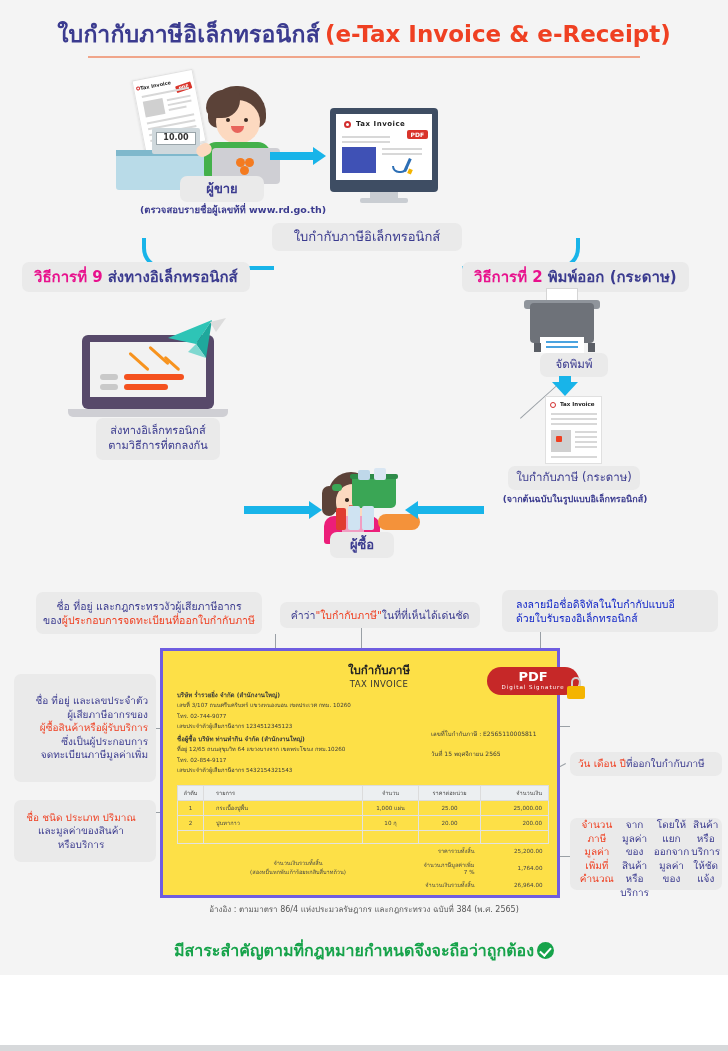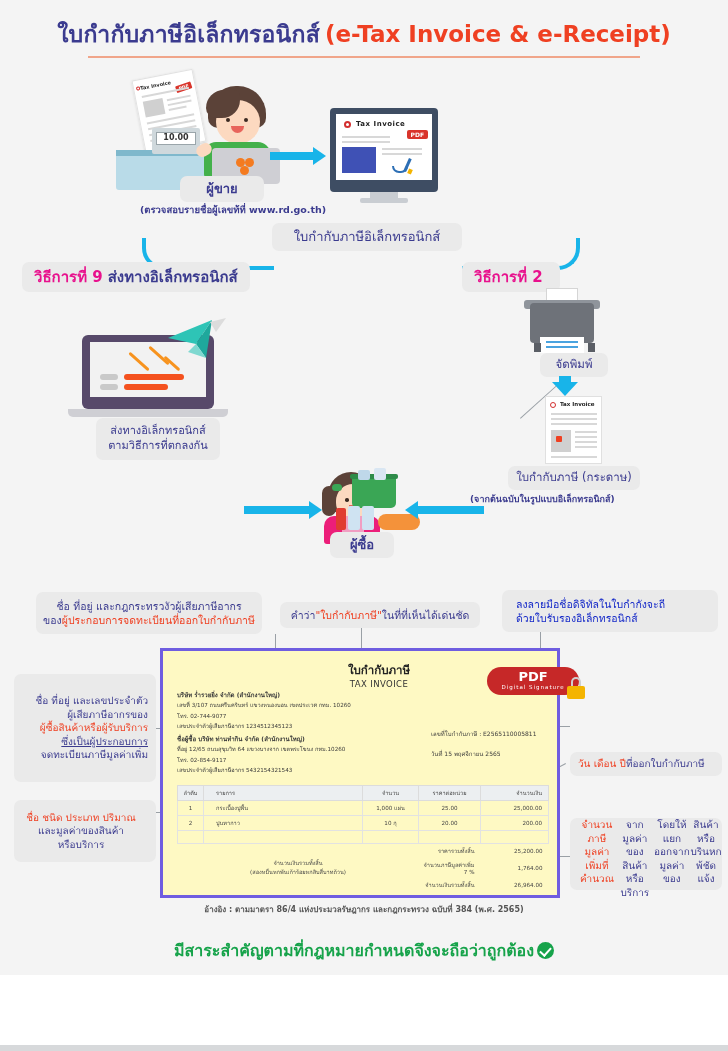--- a/index.html
+++ b/index.html
@@ -94,21 +94,21 @@
   .pr-out{position:absolute;left:540px;top:337px;width:44px;height:16px;background:#fff;}
   .pr-foot{position:absolute;background:#5a5e65;width:7px;height:9px;}
 
   
   .paper{position:absolute;left:545px;top:396px;width:57px;height:68px;background:#fff;border:1px solid #e0e0e0;}
 
   
   .basket{position:absolute;background:#3aa655;}
 
   
-  .invoice{position:absolute;left:160px;top:648px;width:400px;height:250px;background:#fef9c3;
+  .invoice{position:absolute;left:160px;top:648px;width:400px;height:250px;background:#fde047;
      border-left:3px solid #6f5de0;border-right:3px solid #6f5de0;
      border-top:3px solid #6f5de0;border-bottom:3px solid #6f5de0;padding-left:38px;}
   .inv-title{text-align:center;padding-top:10px;font-size:11.5px;color:#222;font-weight:bold;}
   .inv-sub{text-align:center;font-size:8.5px;color:#333;letter-spacing:.4px;}
   .pdf-badge{position:absolute;right:-22px;top:16px;width:92px;height:28px;background:#c62828;
      border-radius:14px;display:flex;align-items:center;justify-content:center;flex-direction:column;}
   .pdf-badge .b1{color:#fff;font-size:13px;font-weight:bold;line-height:1;}
   .pdf-badge .b2{color:#fff;font-size:5.5px;letter-spacing:1px;line-height:1.6;}
   .lock{position:absolute;right:-6px;top:10px;width:18px;height:22px;}
   .lock .body{position:absolute;bottom:0;width:18px;height:13px;background:#f4b400;border-radius:2px;}
@@ -125,21 +125,21 @@
   table.items td{border:1px solid #e2e2e2;font-size:5.6px;color:#444;padding:3px 3px;height:13px;}
   .c-no{width:26px;text-align:center;}
   .c-desc{text-align:left;padding-left:12px !important;}
   .c-qty{width:56px;text-align:center;}
   .c-unit{width:62px;text-align:center;}
   .c-amt{width:68px;text-align:right;padding-right:6px !important;}
   .sum-lbl{text-align:right;padding-right:6px !important;font-size:5.6px;}
   .words{text-align:center;font-size:5.6px;color:#444;line-height:1.7;}
   .no-b{border:none !important;}
 
-  .ref{position:absolute;left:0;top:903px;width:728px;text-align:center;font-size:8px;color:#555;font-weight:bold;}
+  .ref{position:absolute;left:0;top:903px;width:728px;text-align:center;font-size:8px;color:#555;}
 
   .concl{position:absolute;left:0;top:938px;width:728px;text-align:center;
      font-size:16px;font-weight:bold;color:#16a34a;}
   .check{display:inline-block;width:17px;height:17px;background:#16a34a;border-radius:50%;
      position:relative;vertical-align:-3px;margin-left:3px;}
   .check::after{content:"";position:absolute;left:5px;top:3px;width:5px;height:9px;
      border:solid #fff;border-width:0 2px 2px 0;transform:rotate(42deg);}
 
   
   .footer{position:absolute;left:0;top:975px;width:728px;height:76px;background:#fff;}
@@ -231,20 +231,21 @@
 
   <div class="curve" style="left:142px;top:238px;width:132px;height:32px;border-radius:0 0 0 22px;"></div>
   <div class="curve" style="left:462px;top:238px;width:118px;height:32px;border-radius:0 0 22px 0;border-left:none;border-right:4px solid #18b4e9;"></div>
 
   <div class="method" style="left:22px;top:262px;">
     <span class="m-num">วิธีการที่ 9</span>
     <span class="m-txt">ส่งทางอิเล็กทรอนิกส์</span>
   </div>
   <div class="method" style="left:462px;top:262px;">
     <span class="m-num">วิธีการที่ 2</span>
+    <span class="m-txt">พิมพ์ออก (กระดาษ)</span>
   </div>
 
   <div class="lap">
     <div class="s">
       <div class="bar-g" style="left:10px;top:32px;width:18px;"></div>
       <div class="bar-o" style="left:34px;top:32px;width:60px;"></div>
       <div class="bar-g" style="left:10px;top:42px;width:18px;"></div>
       <div class="bar-o" style="left:34px;top:42px;width:44px;"></div>
       <div class="streak" style="left:36px;top:18px;width:26px;"></div>
       <div class="streak" style="left:56px;top:12px;width:26px;"></div>
@@ -293,21 +294,21 @@
     <div class="blk" style="left:5px;top:33px;width:20px;height:22px;"></div>
     <div style="position:absolute;left:10px;top:39px;width:6px;height:6px;background:#ef4022;border-radius:1px;"></div>
     <div class="ln" style="left:29px;top:34px;width:22px;"></div>
     <div class="ln" style="left:29px;top:39px;width:22px;"></div>
     <div class="ln" style="left:29px;top:44px;width:22px;"></div>
     <div class="ln" style="left:29px;top:49px;width:22px;"></div>
     <div class="ln" style="left:5px;top:59px;width:46px;"></div>
   </div>
 
   <div class="pill" style="left:508px;top:466px;width:132px;height:24px;font-size:11.5px;">ใบกำกับภาษี (กระดาษ)</div>
-  <div style="position:absolute;left:470px;top:492px;width:210px;font-size:9px;color:#3b3b8f;font-weight:bold;">(จากต้นฉบับในรูปแบบอิเล็กทรอนิกส์)</div>
+  <div style="position:absolute;left:470px;top:492px;width:210px;text-align:center;font-size:9px;color:#3b3b8f;font-weight:bold;">(จากต้นฉบับในรูปแบบอิเล็กทรอนิกส์)</div>
 
   <div class="person" style="left:320px;top:472px;width:66px;height:70px;">
     <div class="p-hair" style="left:8px;top:0;width:46px;height:40px;border-radius:24px 24px 8px 8px;"></div>
     <div class="p-skin" style="left:16px;top:12px;width:34px;height:36px;border-radius:18px;"></div>
     <div class="p-hair" style="left:2px;top:14px;width:14px;height:30px;border-radius:8px;"></div>
     <div style="position:absolute;left:12px;top:12px;width:10px;height:7px;background:#3aa655;border-radius:4px;"></div>
     <div class="blk" style="left:25px;top:26px;width:3.5px;height:3.5px;border-radius:50%;background:#3b2a22;"></div>
     <div class="blk" style="left:40px;top:26px;width:3.5px;height:3.5px;border-radius:50%;background:#3b2a22;"></div>
     <div class="blk" style="left:29px;top:33px;width:11px;height:6px;border-radius:0 0 6px 6px;background:#e8645b;"></div>
     <div style="position:absolute;left:4px;top:44px;width:56px;height:28px;background:#ec1e79;border-radius:10px 10px 3px 3px;"></div>
@@ -341,31 +342,31 @@
 
   <div class="pill" style="left:280px;top:602px;width:200px;height:26px;font-size:10.5px;">
     <span style="color:#3b3b8f;">คำว่า </span>
       <span style="color:#ef4022;">"ใบกำกับภาษี"</span>
       <span style="color:#3b3b8f;"> ในที่ที่เห็นได้เด่นชัด</span>
   </div>
   <div class="cl" style="left:361px;top:628px;width:1px;height:32px;"></div>
   <div class="cdot" style="left:359px;top:658px;"></div>
 
   <div class="pill" style="left:502px;top:590px;width:216px;height:42px;flex-direction:column;font-size:10.5px;color:#1428c8;align-items:flex-start;padding-left:14px;">
-    <span>ลงลายมือชื่อดิจิทัลในใบกำกังจะถี</span>
+    <span>ลงลายมือชื่อดิจิทัลในใบกำกัปแบบอี</span>
     <span>ด้วยใบรับรองอิเล็กทรอนิกส์</span>
   </div>
   <div class="cl" style="left:540px;top:632px;width:1px;height:26px;"></div>
   <div class="cdot" style="left:538px;top:656px;"></div>
 
   <div class="pill" style="left:14px;top:674px;width:142px;height:108px;flex-direction:column;font-size:10px;align-items:flex-end;padding-right:8px;">
     <span style="color:#3b3b8f;">ชื่อ ที่อยู่ และเลขประจำตัว</span>
     <span style="color:#3b3b8f;">ผู้เสียภาษีอากรของ</span>
     <span style="color:#ef4022;">ผู้ซื้อสินค้าหรือผู้รับบริการ</span>
-    <span style="color:#3b3b8f;text-decoration:underline;">ซึ่งเป็นผู้ประกอบการ</span>
+    <span style="color:#3b3b8f;">ซึ่งเป็นผู้ประกอบการ</span>
     <span style="color:#3b3b8f;">จดทะเบียนภาษีมูลค่าเพิ่ม</span>
   </div>
   <div class="cl" style="left:156px;top:728px;width:32px;height:1px;"></div>
   <div class="cdot" style="left:186px;top:726px;"></div>
 
   <div class="pill" style="left:14px;top:800px;width:142px;height:62px;flex-direction:column;font-size:10px;align-items:center;padding-right:8px;">
     <span style="color:#ef4022;">ชื่อ ชนิด ประเภท ปริมาณ</span>
     <span style="color:#3b3b8f;">และมูลค่าของสินค้า</span>
     <span style="color:#3b3b8f;">หรือบริการ</span>
   </div>
@@ -379,21 +380,21 @@
     <span style="color:#ef4022;">วัน เดือน ปี </span>
       <span style="color:#3b3b8f;">ที่ออกใบกำกับภาษี</span>
   </div>
   <div class="cl-d" style="left:566px;top:764px;width:80px;transform:rotate(152deg);"></div>
   <div class="cdot" style="left:487px;top:740px;"></div>
 
   <div class="pill" style="left:570px;top:818px;width:152px;height:72px;flex-direction:row;font-size:10px;align-items:flex-start;padding-left:8px;">
     <span style="color:#ef4022;">จำนวนภาษีมูลค่าเพิ่มที่คำนวณ</span>
     <span style="color:#3b3b8f;">จากมูลค่าของสินค้าหรือบริการ</span>
     <span style="color:#3b3b8f;">โดยให้แยกออกจากมูลค่าของ</span>
-    <span style="color:#3b3b8f;">สินค้าหรือบรินหกพ้ชัดแจ้ง</span>
+    <span style="color:#3b3b8f;">สินค้าหรือบริการให้ชัดแจ้ง</span>
   </div>
   <div class="cl" style="left:540px;top:856px;width:30px;height:1px;"></div>
 
   <div class="invoice">
     <div class="inv-title">ใบกำกับภาษี</div>
     <div class="inv-sub">TAX INVOICE</div>
 
     <div class="pdf-badge">
       <span class="b1">PDF</span>
       <span class="b2">Digital Signature</span>

